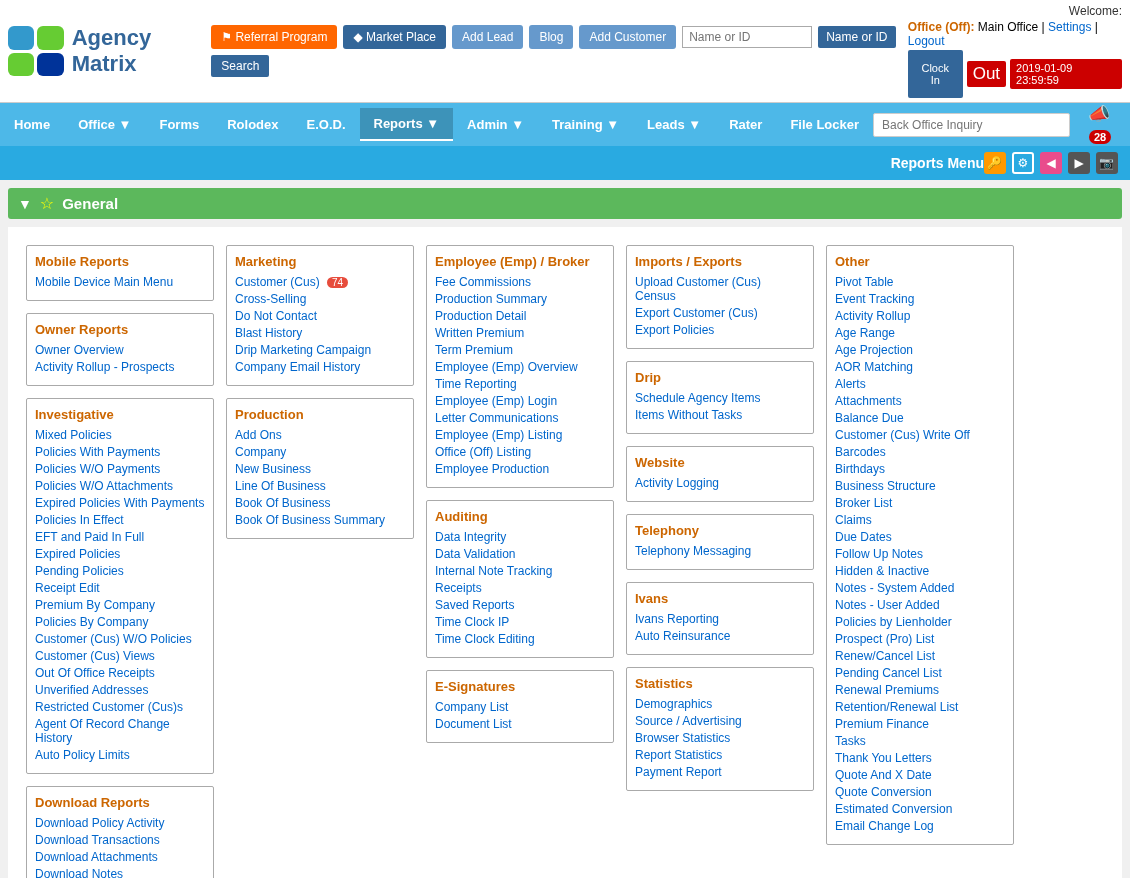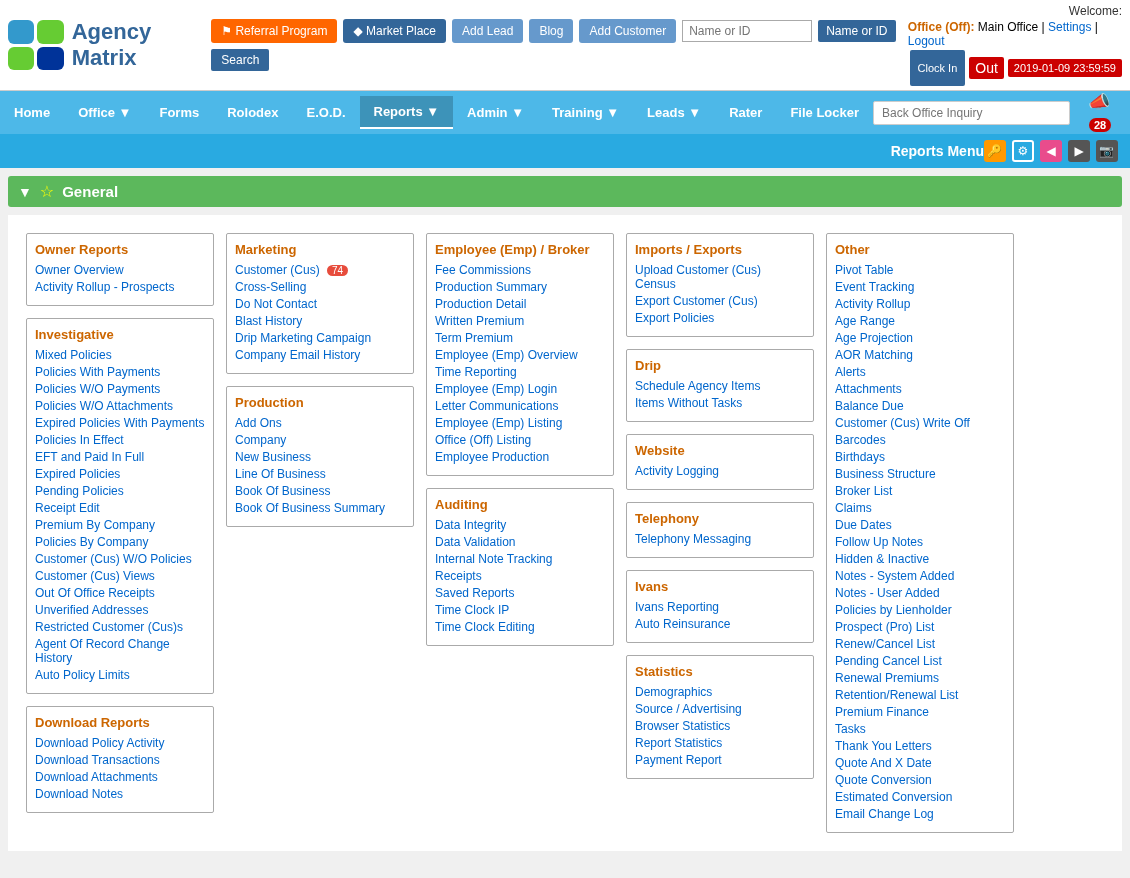--- a/index.html
+++ b/index.html
@@ -19,21 +19,21 @@
     .btn-referral { background: #ff6600; color: #fff; border: none; padding: 5px 10px; border-radius: 3px; cursor: pointer; font-size: 12px; }
     .btn-market { background: #336699; color: #fff; border: none; padding: 5px 10px; border-radius: 3px; cursor: pointer; font-size: 12px; }
     .btn-addlead { background: #6699cc; color: #fff; border: none; padding: 5px 10px; border-radius: 3px; cursor: pointer; font-size: 12px; }
     .btn-blog { background: #6699cc; color: #fff; border: none; padding: 5px 10px; border-radius: 3px; cursor: pointer; font-size: 12px; }
     .btn-addcust { background: #6699cc; color: #fff; border: none; padding: 5px 10px; border-radius: 3px; cursor: pointer; font-size: 12px; }
     #search-box { border: 1px solid #aaa; padding: 3px 6px; font-size: 12px; width: 130px; }
     #name-dropdown { background: #336699; color: #fff; border: none; padding: 4px 8px; font-size: 12px; cursor: pointer; border-radius: 2px; }
     #search-btn { background: #336699; color: #fff; border: none; padding: 4px 10px; font-size: 12px; cursor: pointer; border-radius: 2px; }
     #clock-area { display: flex; align-items: center; gap: 4px; }
     .btn-clockin { background: #336699; color: #fff; border: none; padding: 12px 8px; font-size: 11px; cursor: pointer; border-radius: 2px; }
-    .btn-out { background: #cc0000; color: #fff; border: none; padding: 3px 6px; font-size: 14px; cursor: pointer; border-radius: 2px; }
+    .btn-out { background: #cc0000; color: #fff; border: none; padding: 3px 6px; font-size: 17px; cursor: pointer; border-radius: 2px; }
     .clock-time { background: #cc0000; color: #fff; font-size: 11px; padding: 3px 6px; border-radius: 2px; }
 
     
     #nav-bar { background: #4db8e8; display: flex; align-items: center; padding: 0; }
     .nav-item { color: #fff; padding: 8px 14px; cursor: pointer; font-size: 13px; font-weight: bold; white-space: nowrap; display: flex; align-items: center; gap: 3px; }
     .nav-item.active { background: rgba(0,0,0,0.2); border-bottom: 2px solid #fff; }
     #back-office-input { margin-left: auto; border: 1px solid #ccc; padding: 4px 8px; font-size: 12px; width: 204px; border-radius: 2px; }
     #notification-btn { background: #4db8e8; border: none; cursor: pointer; color: #fff; font-size: 18px; padding: 0 6px; position: relative; }
     #notif-badge { background: #cc0000; color: #fff; border-radius: 10px; padding: 1px 5px; font-size: 11px; font-weight: bold; }
 
@@ -151,20 +151,24 @@
 
 <div id="general-section">
   <span class="general-arrow">▼</span>
   <span class="star-icon">☆</span>
   <span id="general-label">General</span>
 </div>
 
 <div id="main-content">
 
   <div class="col1">
+    <div class="section-box">
+      <div class="section-title">Mobile Reports</div>
+      <a class="section-link">Mobile Device Main Menu</a>
+    </div>
 
     <div class="section-box">
       <div class="section-title">Owner Reports</div>
       <a class="section-link">Owner Overview</a>
       <a class="section-link">Activity Rollup - Prospects</a>
     </div>
 
     <div class="section-box">
       <div class="section-title">Investigative</div>
       <a class="section-link">Mixed Policies</a>
@@ -241,20 +245,25 @@
       <div class="section-title">Auditing</div>
       <a class="section-link">Data Integrity</a>
       <a class="section-link">Data Validation</a>
       <a class="section-link">Internal Note Tracking</a>
       <a class="section-link">Receipts</a>
       <a class="section-link">Saved Reports</a>
       <a class="section-link">Time Clock IP</a>
       <a class="section-link">Time Clock Editing</a>
     </div>
 
+    <div class="section-box">
+      <div class="section-title">E-Signatures</div>
+      <a class="section-link">Company List</a>
+      <a class="section-link">Document List</a>
+    </div>
   </div>
 
   <div class="col4">
     <div class="section-box">
       <div class="section-title">Imports / Exports</div>
       <a class="section-link">Upload Customer (Cus) Census</a>
       <a class="section-link">Export Customer (Cus)</a>
       <a class="section-link">Export Policies</a>
     </div>
 

